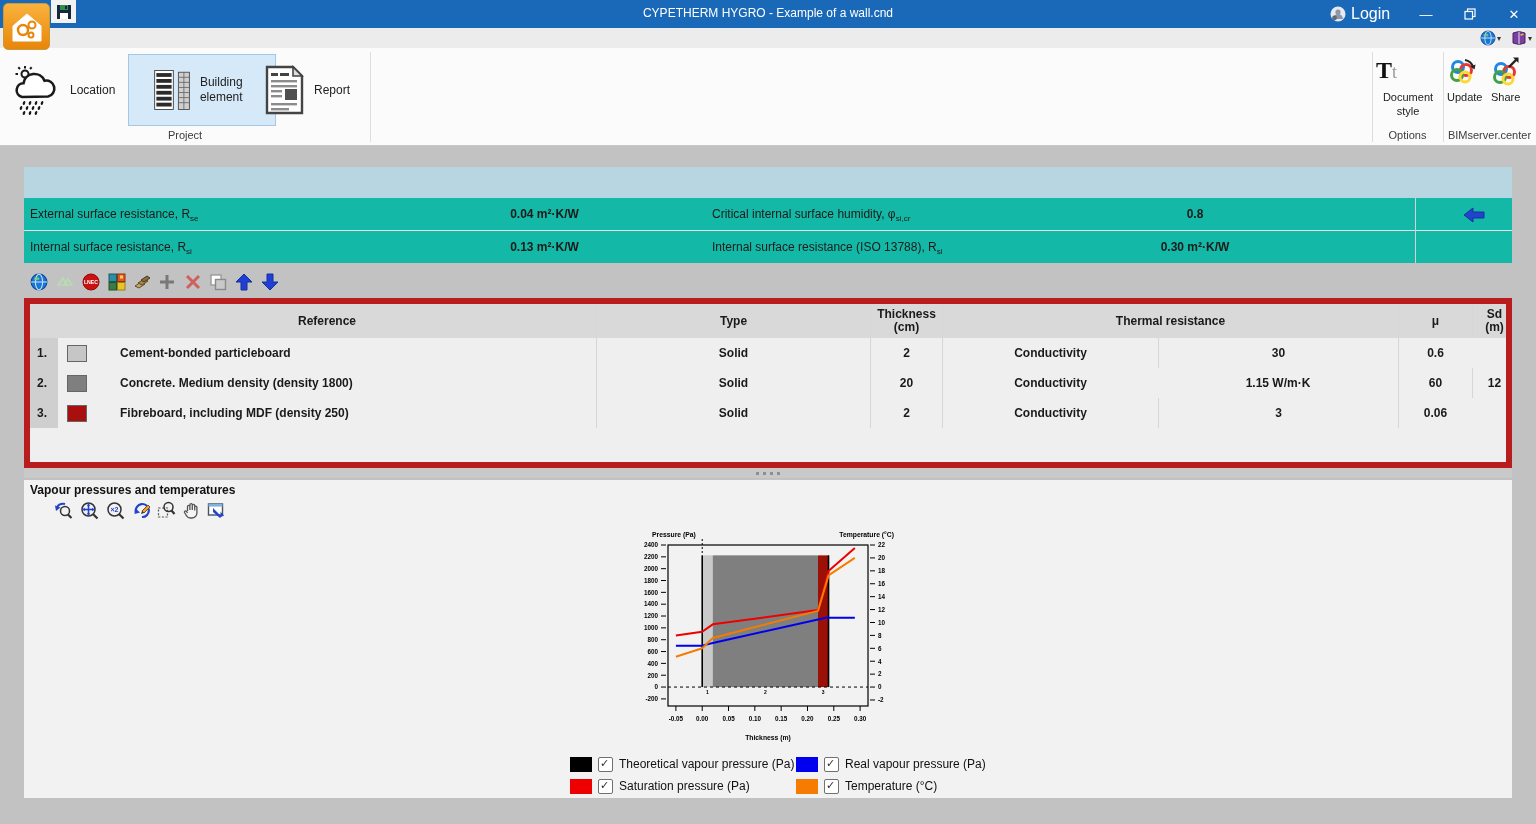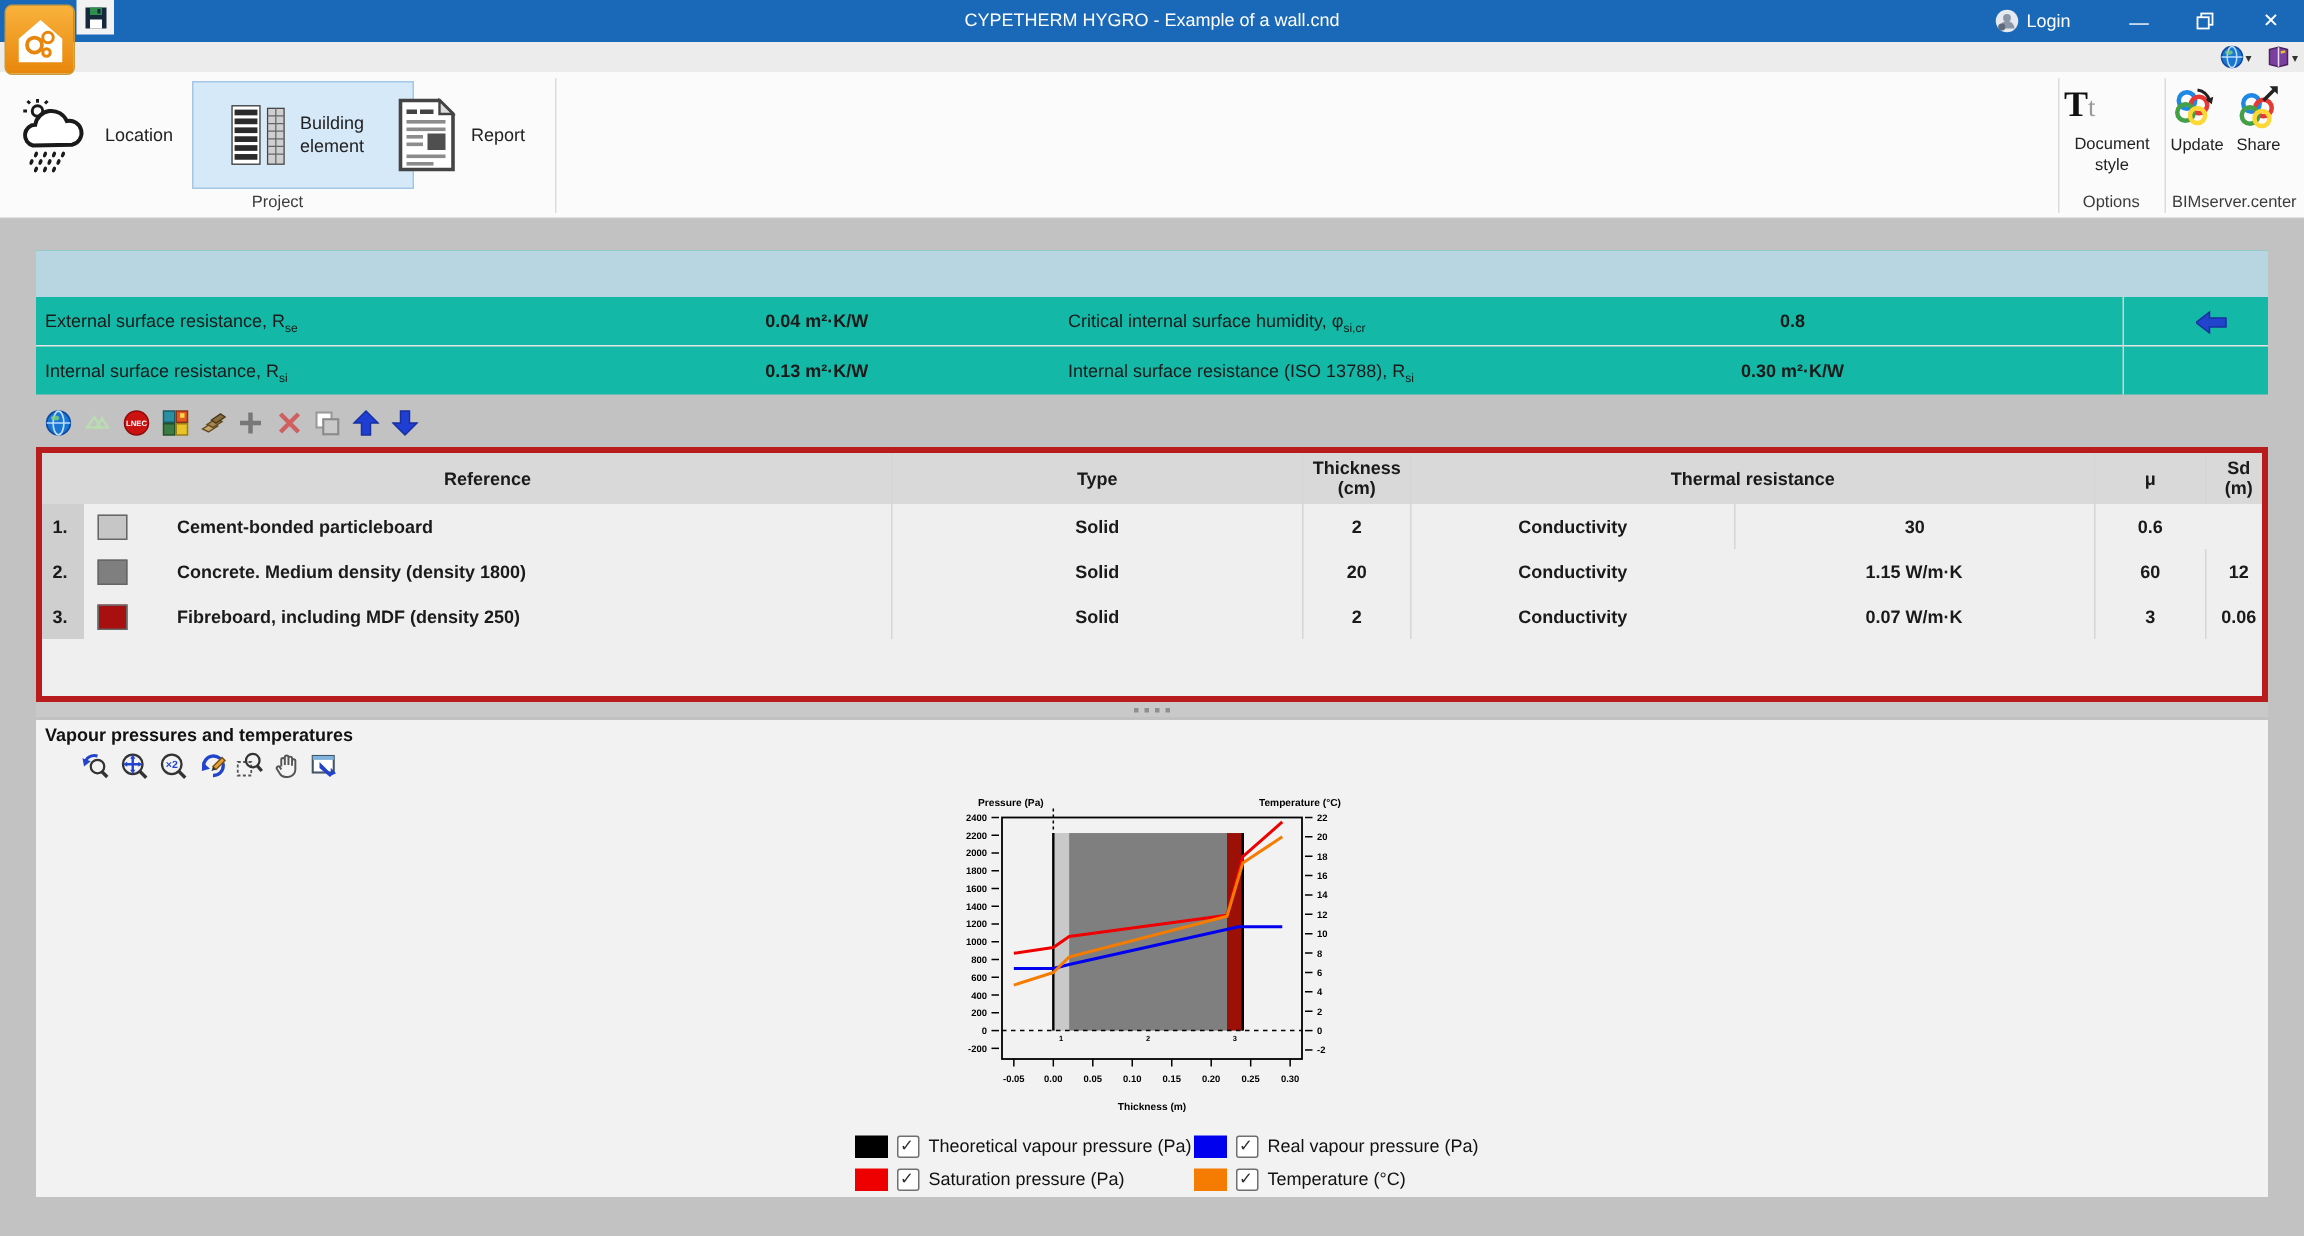--- a/index.html
+++ b/index.html
@@ -4,21 +4,21 @@
 <style>
   html,body{margin:0;padding:0;width:1536px;height:824px;overflow:hidden;
     font-family:"Liberation Sans","DejaVu Sans",sans-serif;background:#c2c2c2;position:relative;}
   .abs{position:absolute;}
   
   #titlebar{left:0;top:0;width:1536px;height:28px;background:#1a69b8;}
   #app-icon{left:3px;top:3px;width:45px;height:45px;border:1px solid #c89a3a;border-radius:5px;
     background:linear-gradient(#f9b23c,#e8860b);z-index:20;display:flex;align-items:center;justify-content:center;}
   #save-tab{left:51px;top:0;width:25px;height:23px;background:#f2f2f2;display:flex;align-items:center;justify-content:center;}
   #title-text{left:0;top:0;width:100%;height:28px;line-height:27px;text-align:center;color:#fff;font-size:12px;}
-  #login-btn{left:1330px;top:0;width:72px;height:28px;display:flex;align-items:center;gap:5px;color:#fff;font-size:12px;}
+  #login-btn{left:1330px;top:0;width:72px;height:28px;display:flex;align-items:center;gap:5px;color:#fff;font-size:16px;}
   .winbtn{top:0;height:28px;width:44px;color:#fff;display:flex;align-items:center;justify-content:center;font-size:13px;}
   #btn-min{left:1404px;} #btn-max{left:1448px;} #btn-close{left:1492px;width:44px;}
   
   #quickbar{left:0;top:28px;width:1536px;height:20px;background:#ececec;border-bottom:1px solid #cfcfcf;}
   .qitem{top:29px;height:18px;display:flex;align-items:center;gap:1px;font-size:8px;color:#333;}
   
   #ribbon{left:0;top:48px;width:1536px;height:97px;background:#fbfbfb;border-bottom:1px solid #c8c8c8;}
   .vsep{top:52px;height:90px;width:1px;background:#ddd;}
   .grouplabel{top:129px;font-size:11px;color:#3c3c3c;text-align:center;}
   .rbtn{display:flex;align-items:center;gap:8px;font-size:12px;color:#222;}
@@ -29,21 +29,21 @@
   #surface-panel{left:24px;top:167px;width:1488px;height:96px;background:#14b8a6;}
   #sp-head{left:0;top:0;width:1488px;height:31px;background:#b8d6e2;}
   .sp-row{left:0;width:1488px;height:32px;font-size:12px;color:#1a1a1a;}
   .sp-row .lab{top:9px;} sub{font-size:8px;}
   .sp-row .val{top:9px;font-weight:bold;text-align:center;}
   #sp-div{left:1391px;top:31px;width:1px;height:65px;background:#d2d2d2;}
   #back-arrow{left:1440px;top:40px;width:26px;height:16px;}
   
   .ticon{top:273px;width:18px;height:18px;}
   
-  #ltable{left:24px;top:298px;width:1488px;height:170px;background:#efefef;border:4px solid #b91c1c;box-sizing:border-box;}
+  #ltable{left:24px;top:298px;width:1488px;height:170px;background:#efefef;border:6px solid #b91c1c;box-sizing:border-box;}
   .tgrid{display:grid;grid-template-columns:28px 38px 500px 274px 72px 216px 240px 74px 44px;}
   #thead{background:#d9d9d9;height:34px;font-weight:bold;font-size:12px;color:#1a1a1a;}
   #thead>div{display:flex;flex-direction:column;align-items:center;justify-content:center;line-height:13px;}
   .trow{height:30px;font-size:12px;font-weight:bold;color:#1a1a1a;}
   .trow>div{display:flex;align-items:center;justify-content:center;}
   .trow .num{background:#cfcfcf;justify-content:flex-start;padding-left:7px;box-sizing:border-box;font-weight:bold;}
   .trow .ref{justify-content:flex-start;padding-left:24px;box-sizing:border-box;}
   .swatch{width:18px;height:15px;border:1px solid #666;}
   .cline{border-left:1px solid #d6d6d6;}
   
@@ -372,21 +372,20 @@
   </div>
   <div class="trow tgrid">
     <div class="num">3.</div>
     <div>
         <span class="swatch" style="background: rgb(168, 15, 15);"></span>
       </div>
     <div class="ref">Fibreboard, including MDF (density 250)</div>
     <div class="cline">Solid</div>
     <div class="cline">2</div>
     <div class="cline">Conductivity</div>
-    <div>0.07 W/m·K</div>
     <div class="cline">3</div>
     <div class="cline">0.06</div>
   </div>
 </div>
 
 <div id="splitter" class="abs">
   <i></i>
     <i></i>
     <i></i>
     <i></i>

